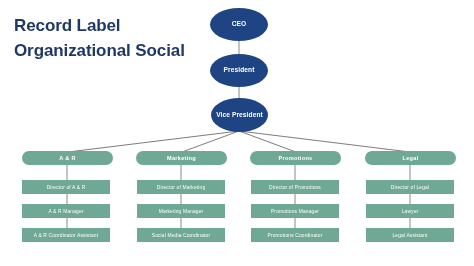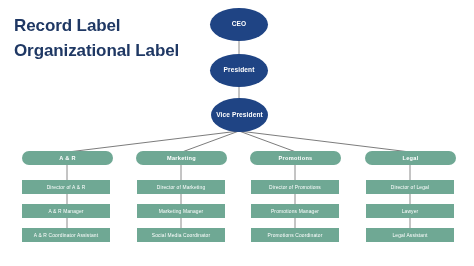--- a/index.html
+++ b/index.html
@@ -109,21 +109,21 @@
   .row-1    { top: 204px; }
   .row-2    { top: 228px; }
 </style>
 </head>
 <body>
 
 <div id="canvas">
 
   <div id="title">
     <span class="line">Record Label</span>
-    <span class="line">Organizational Label</span>
+    <span class="line">Organizational Social</span>
   </div>
 
   <svg id="wires" viewBox="0 0 474 266" preserveAspectRatio="none">
     <g stroke="#8a8a8a" stroke-width="1" fill="none">
 
       <line x1="239" y1="41" x2="239" y2="54"></line>
 
       <line x1="239" y1="87" x2="239" y2="98"></line>
     </g>
     <g stroke="#5a5a5a" stroke-width="0.8" fill="none">

